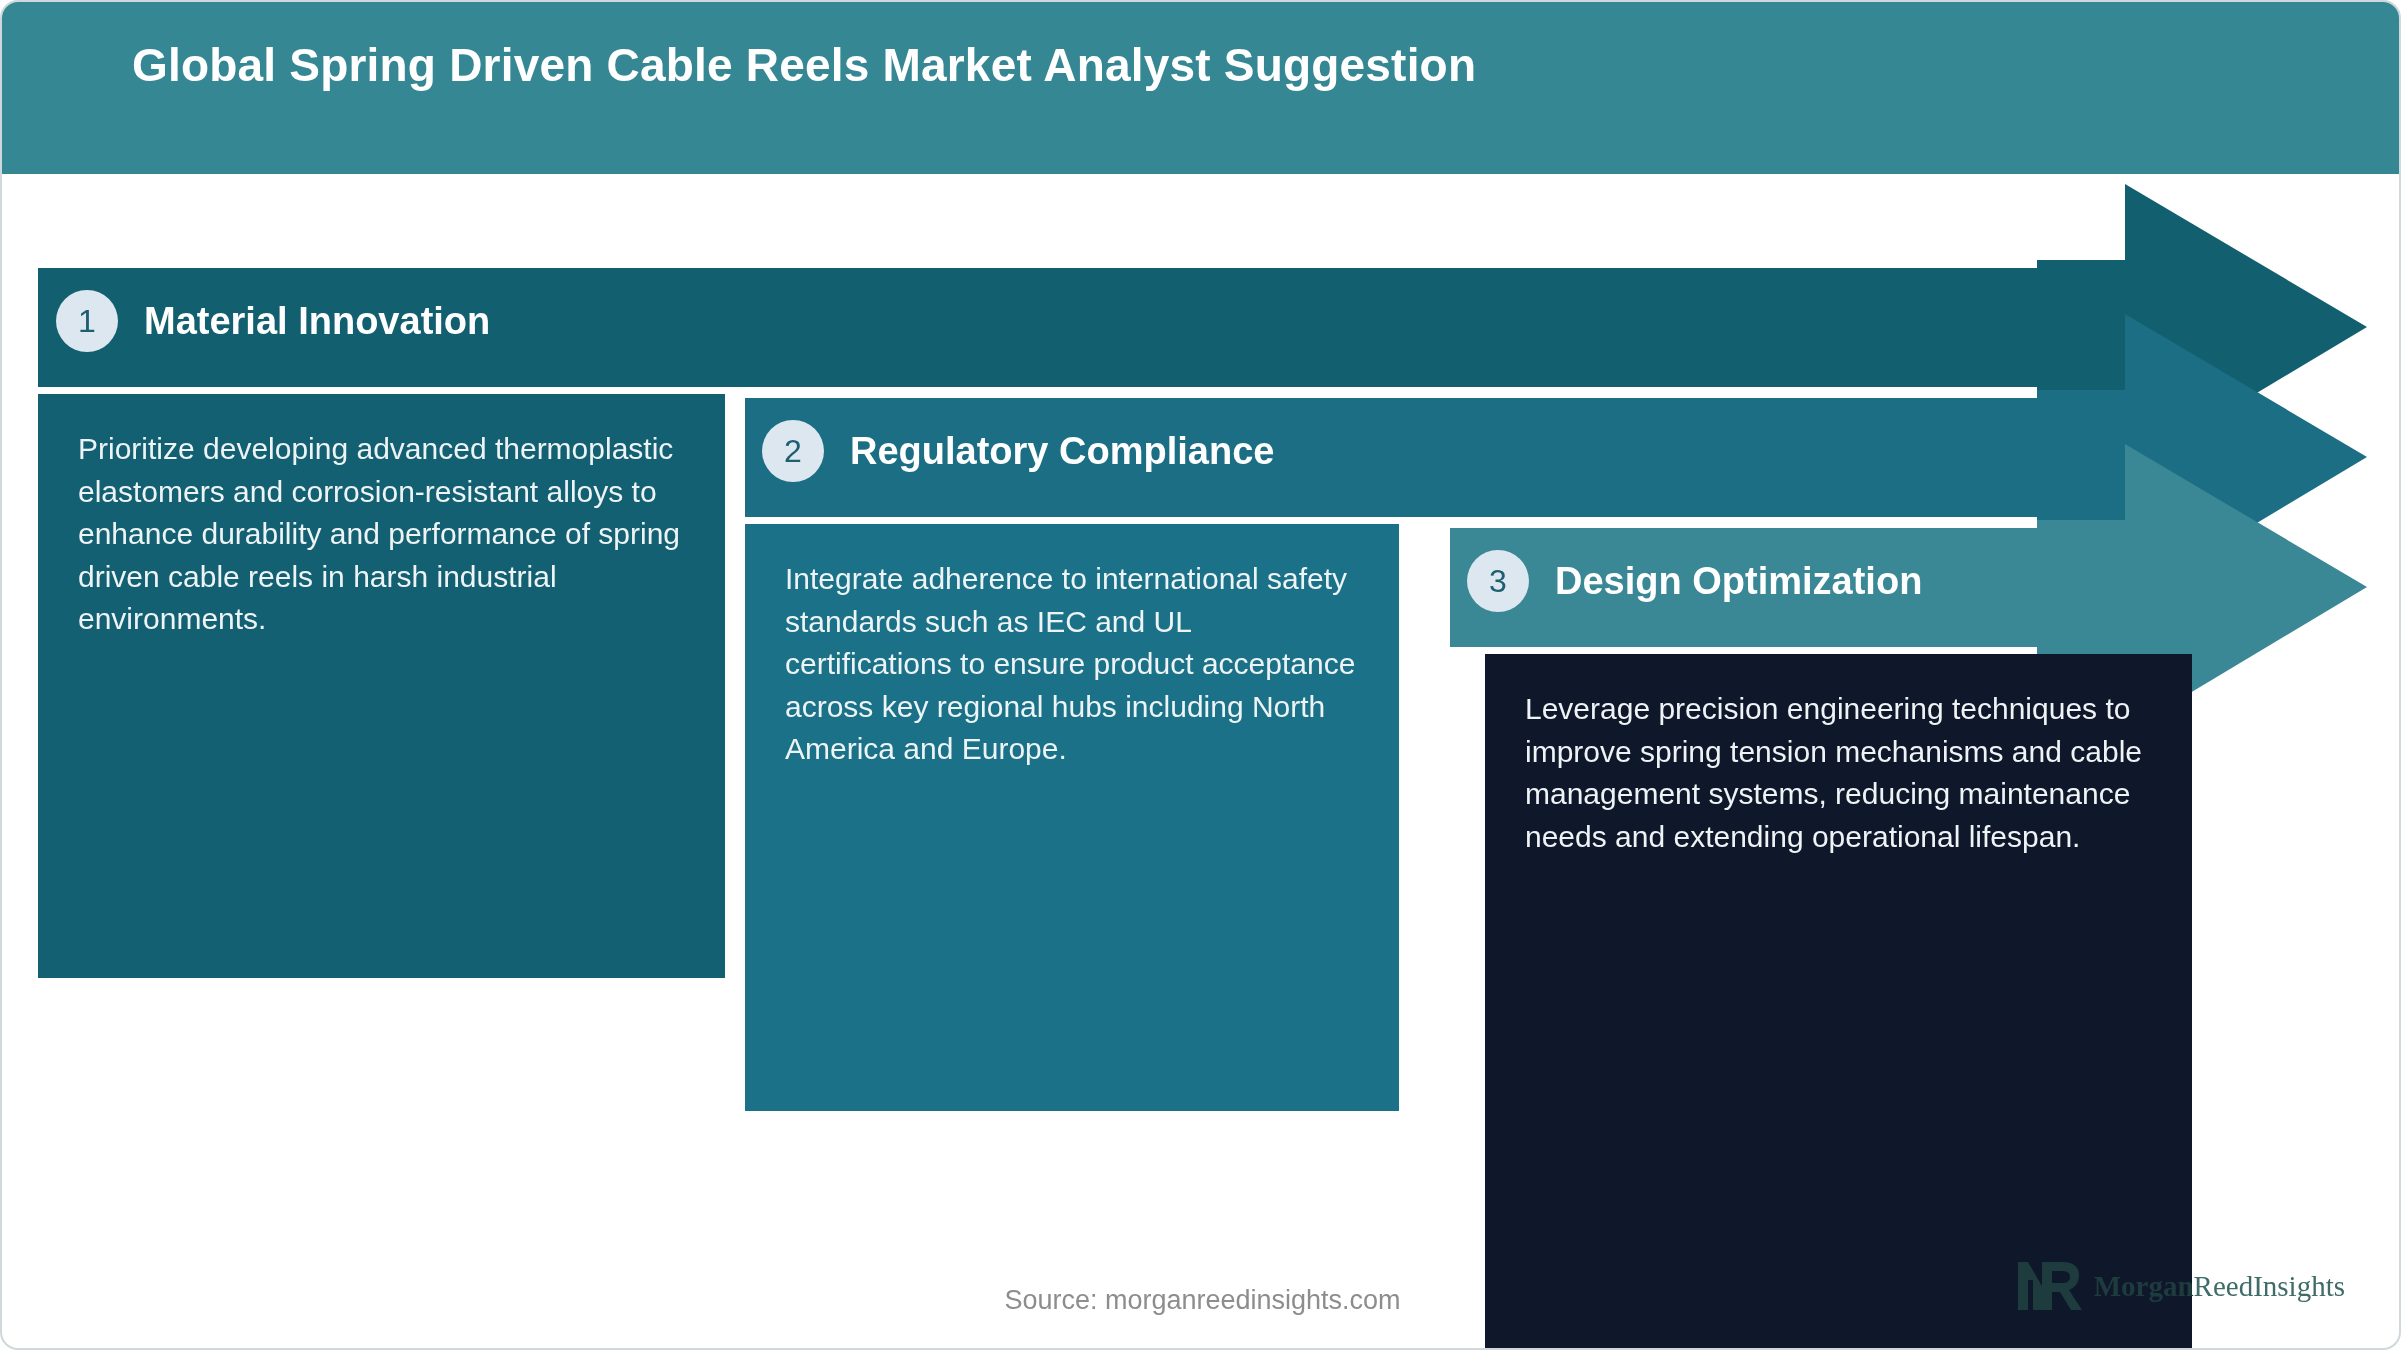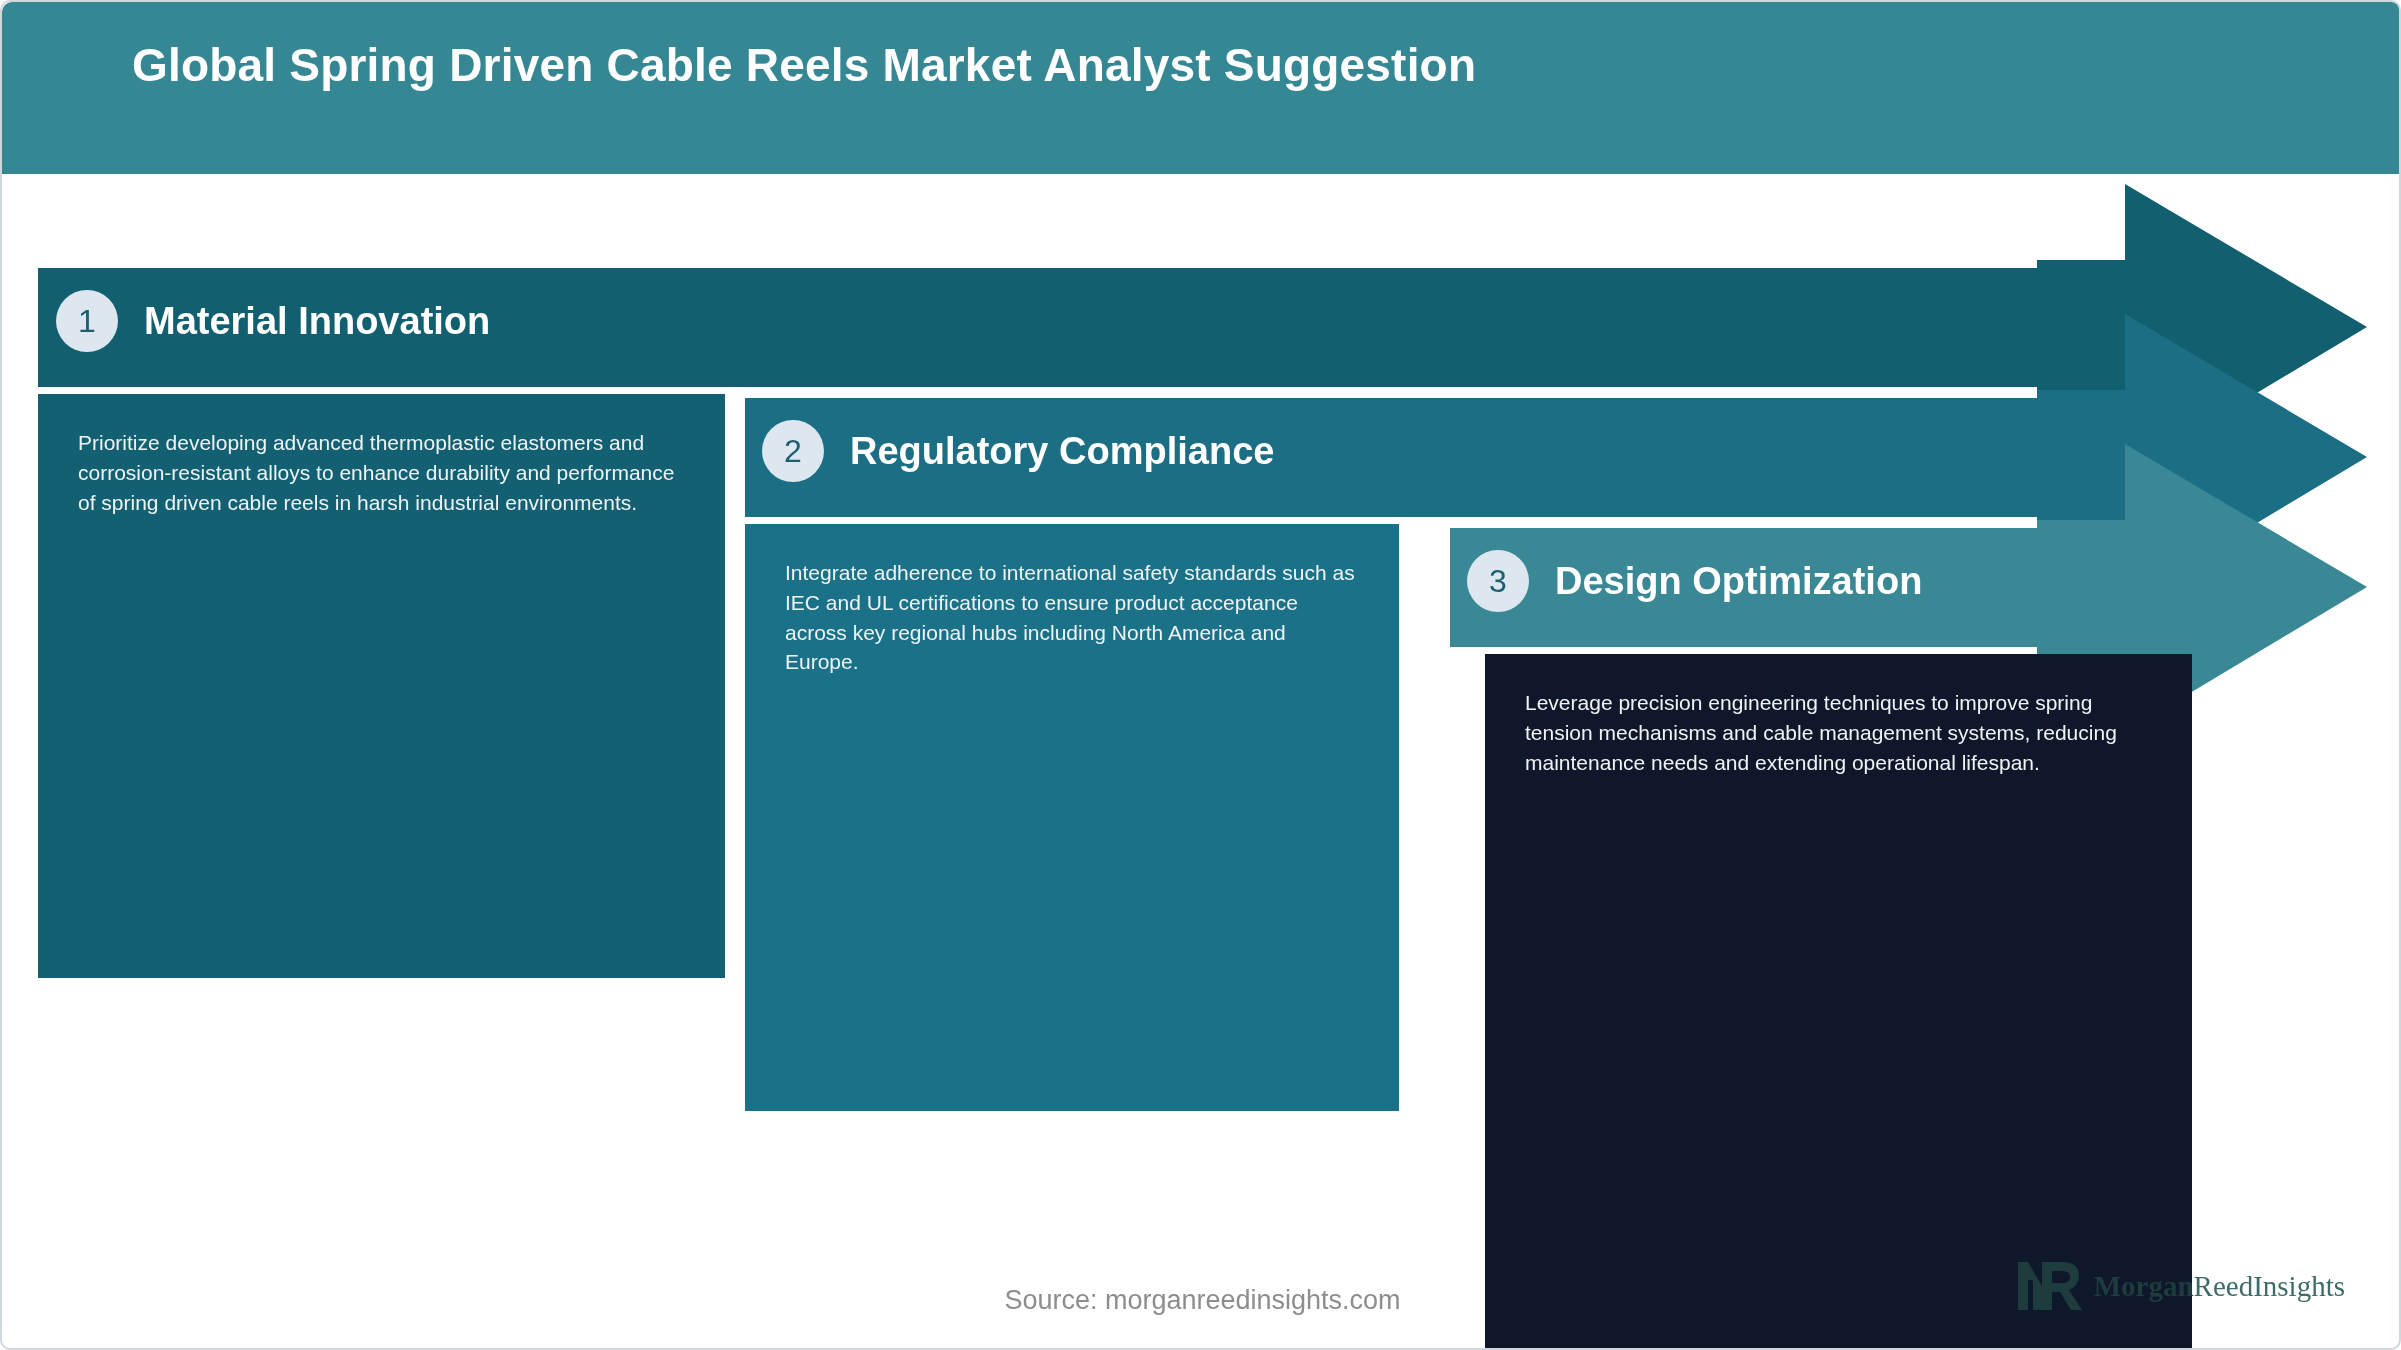--- a/index.html
+++ b/index.html
@@ -12,21 +12,21 @@
   }
 
   .page {
     position: relative;
     width: 2401px;
     height: 1350px;
     background: #ffffff;
     overflow: hidden;
     box-sizing: border-box;
     border: 2px solid #cfd8da;
-    border-radius: 10px;
+    border-radius: 18px;
   }
 
   
   .header-bar {
     position: absolute;
     left: 0;
     top: 0;
     width: 2401px;
     height: 172px;
     background: #368794;
@@ -82,21 +82,21 @@
     white-space: nowrap;
   }
 
   
   .body-box {
     position: absolute;
     box-sizing: border-box;
     padding: 34px 40px 20px 40px;
   }
   .body-text {
-    font-size: 21px;
+    font-size: 30px;
     line-height: 1.42;
     color: #eef4f5;
   }
 
   
   .source-note {
     position: absolute;
     left: 0;
     top: 1283px;
     width: 2401px;

